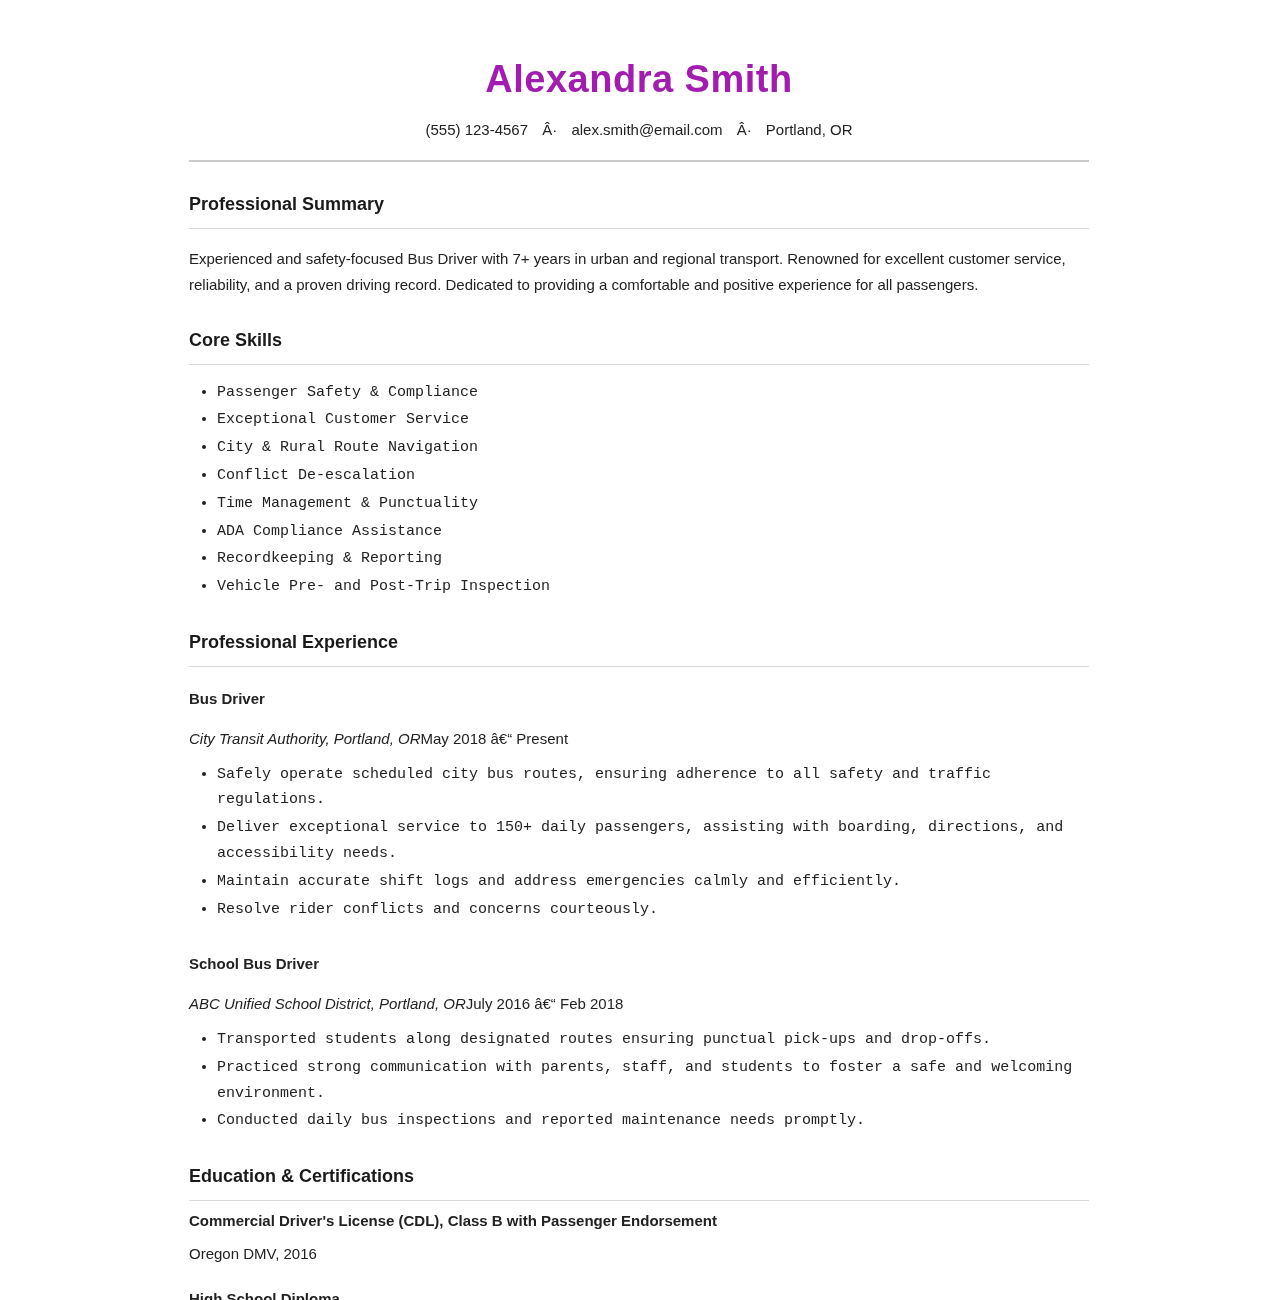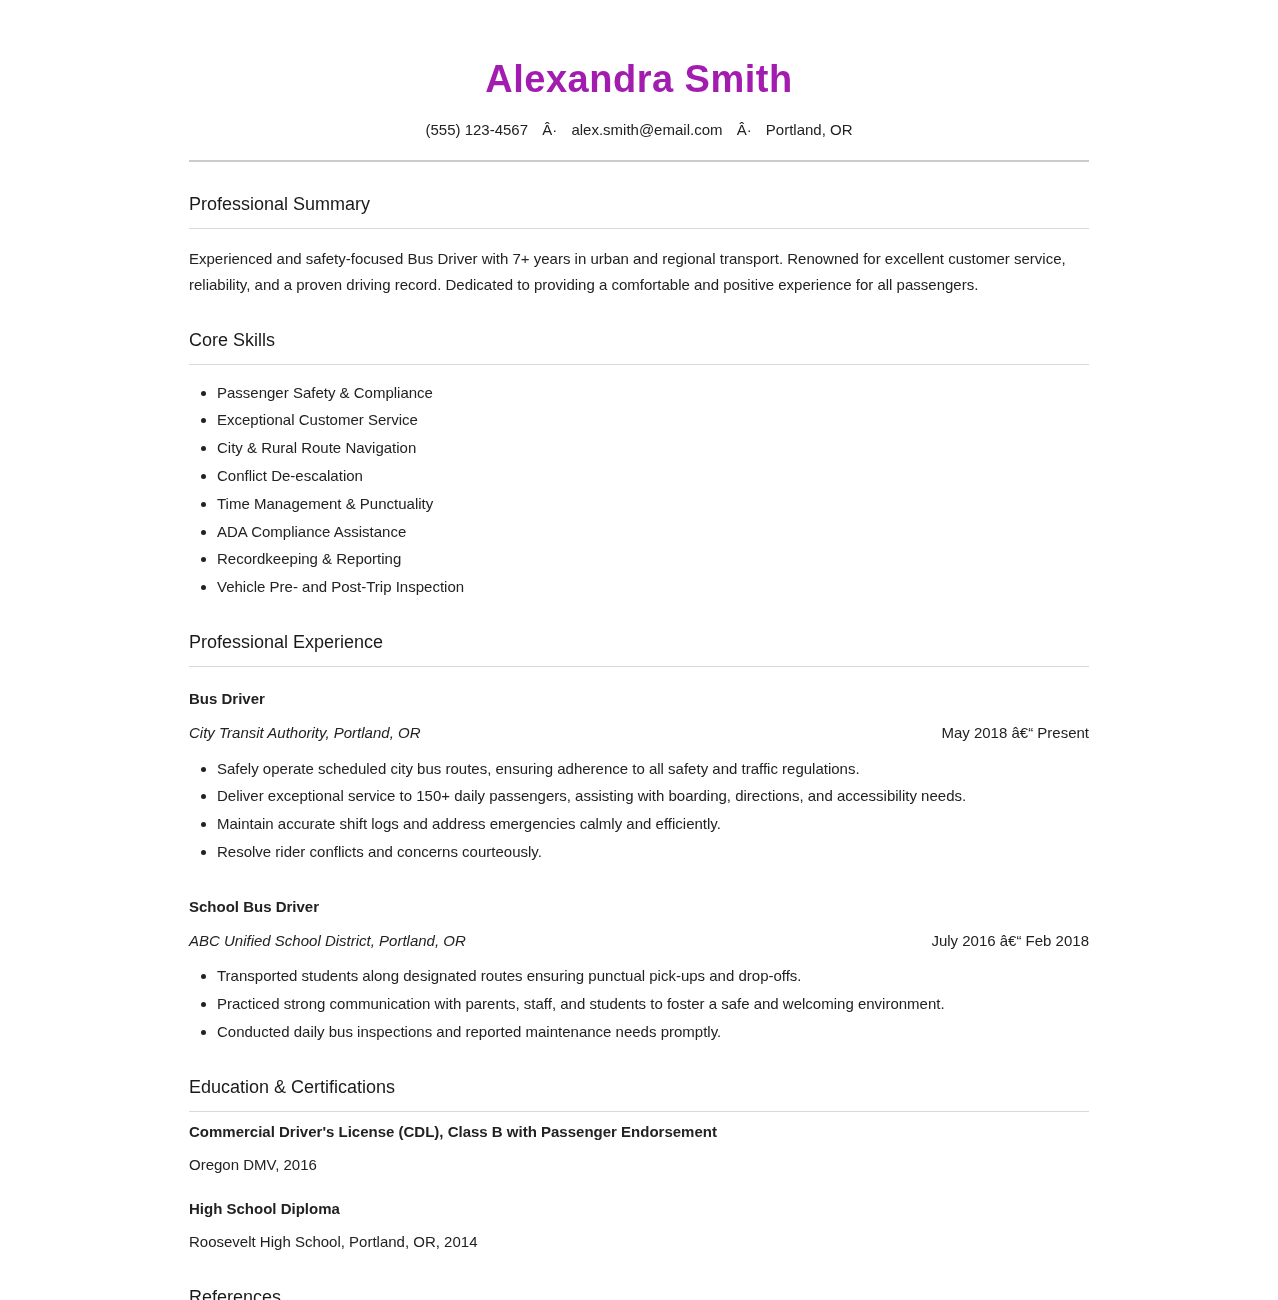--- a/index.html
+++ b/index.html
@@ -38,61 +38,62 @@
   }
   .header-rule {
     border: none;
     border-top: 2px solid #cbcbcb;
     margin: 0 0 6px 0;
   }
 
   
   h2.section-heading {
     font-size: 18px;
-    font-weight: 400;
+    font-weight: 700;
     color: #1a1a1a;
     margin: 32px 0 0 0;
     padding-bottom: 13px;
     border-bottom: 1px solid #d9d9d9;
   }
   .section-body {
     font-size: 15px;
     line-height: 1.72;
   }
   p.body-text {
     margin: 17px 0 0 0;
   }
 
   
   ul.bullet-list {
     margin: 15px 0 0 0;
     padding-left: 28px;
   }
   ul.bullet-list li {
     margin: 0 0 2px 0;
+    font-family: Liberation Mono, monospace;
   }
 
   
   .job {
     margin-top: 19px;
   }
   .job + .job {
     margin-top: 29px;
   }
   .job-title {
     font-size: 15px;
     font-weight: 700;
     margin: 0;
   }
   .job-meta {
     display: flex;
-    justify-content: space-between;
+    justify-content: flex-start;
     align-items: baseline;
     font-size: 15px;
-    margin-top: 8px;
+    margin-top: 14px;
   }
   .job-company {
     font-style: italic;
   }
   .job-dates {
     font-style: normal;
     white-space: nowrap;
   }
   .job ul.bullet-list {
     margin-top: 10px;

